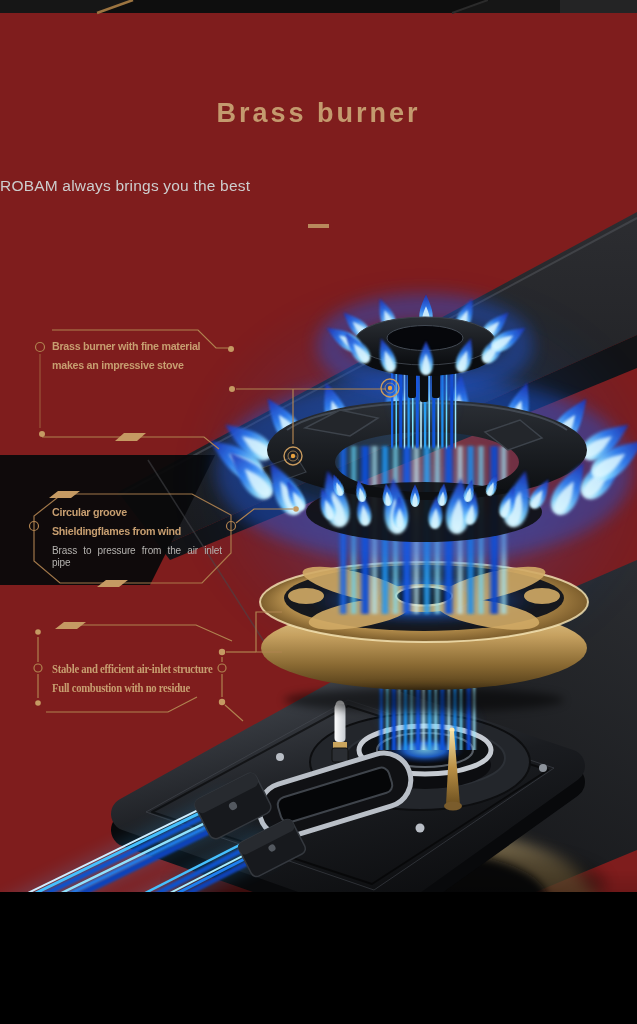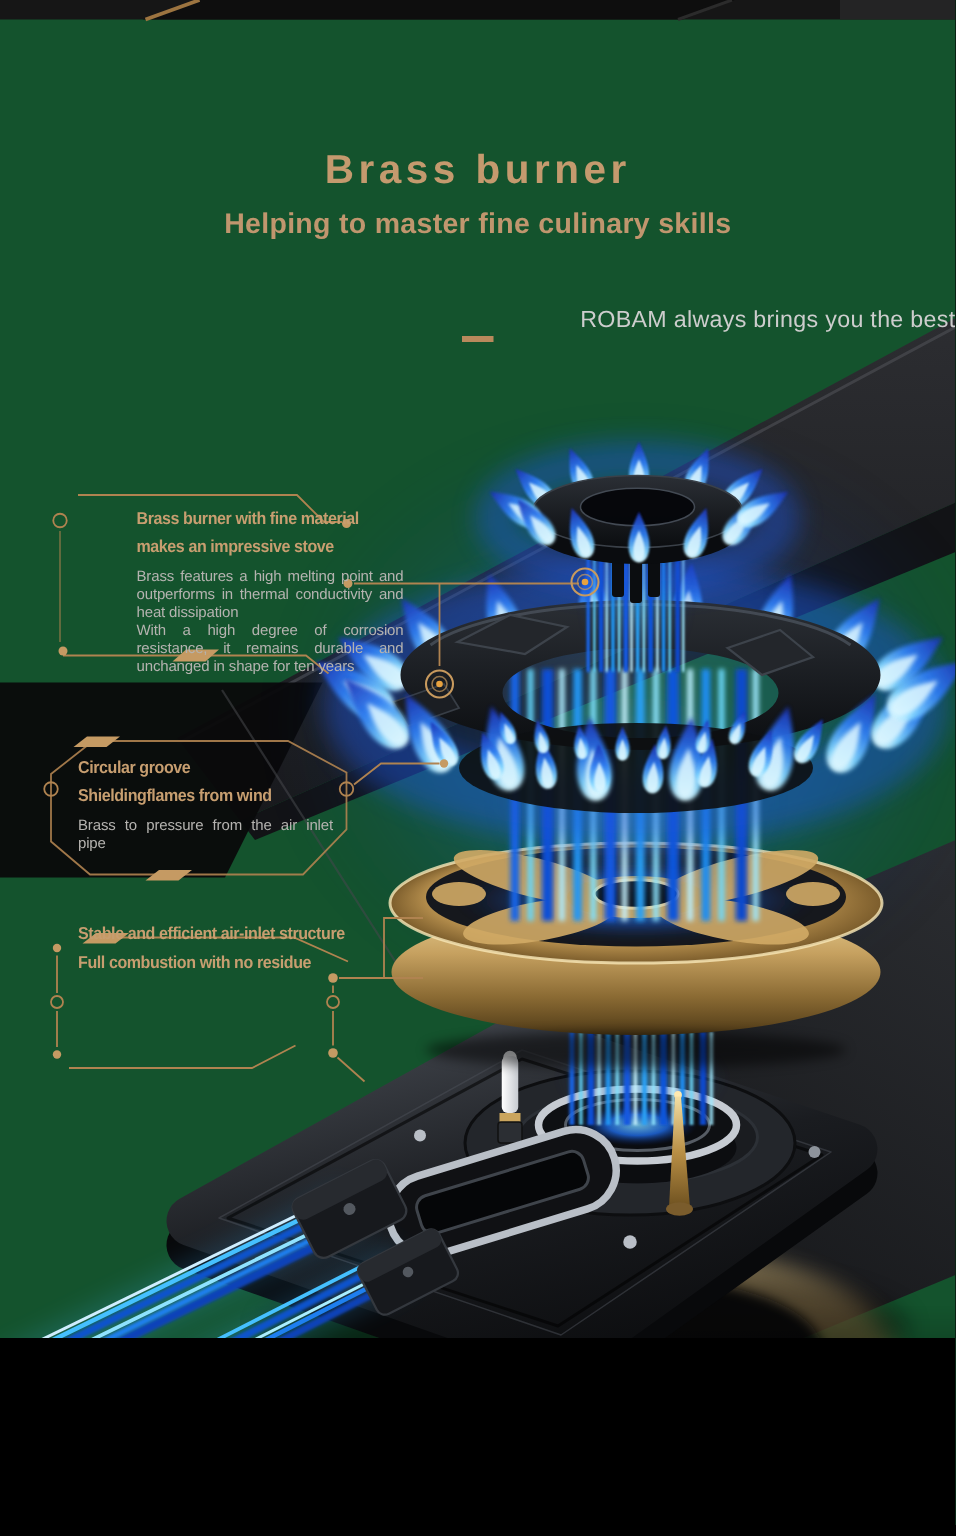--- a/index.html
+++ b/index.html
@@ -1,24 +1,24 @@
 <!DOCTYPE html>
 <html><head>
 <meta charset="utf-8">
 <style>
   html,body{margin:0;padding:0;background:#000;}
-  .stage{position:relative;width:637px;height:892px;background:#14532d;overflow:hidden;
+  .stage{position:relative;width:637px;height:892px;background:#7f1d1d;overflow:hidden;
          font-family:"Liberation Sans", sans-serif;}
   .stage svg{position:absolute;left:0;top:0;}
   .hdr-title{position:absolute;top:98px;left:0;width:100%;text-align:center;
              font-size:27px;font-weight:bold;letter-spacing:3px;color:#c49a6e;}
   .hdr-sub{position:absolute;top:139px;left:0;width:100%;text-align:center;
            font-size:19px;font-weight:bold;letter-spacing:.2px;color:#c0966e;}
-  .hdr-tag{position:absolute;top:177px;left:0;width:100%;text-align:right;
-           font-size:15.5px;color:#cdcdcd;letter-spacing:.2px;margin-top:28px;}
+  .hdr-tag{position:absolute;top:177px;left:0;width:100%;text-align:left;
+           font-size:15.5px;color:#cdcdcd;letter-spacing:.2px;}
   .hdr-divider{position:absolute;top:224px;left:308px;width:21px;height:4px;background:#b9895c;}
   .callout{position:absolute;left:52px;width:200px;z-index:3;}
   .co-head{color:#c79e70;font-size:11.5px;font-weight:bold;letter-spacing:-.3px;
            line-height:18.5px;white-space:nowrap;transform:scaleX(.93);transform-origin:0 0;}
   .co-body{color:#b5b3b0;font-size:10px;letter-spacing:-.1px;line-height:11.9px;
            text-align:justify;width:178px;margin-top:5px;}
   .co-body p{margin:0;}
   .deco{z-index:2;pointer-events:none;}
   .art{z-index:0;}
 </style>
@@ -375,45 +375,40 @@
       </g>
       <g transform="translate(293,456)">
         <circle r="9" fill="none" stroke="#c89a5e" stroke-width="1.4"></circle>
         <circle r="5" fill="none" stroke="#c89a5e" stroke-width="1" opacity="0.7"></circle>
         <circle r="2.2" fill="#e8a23f"></circle>
       </g>
     </g>
   </svg>
 
   <div class="hdr-title">Brass burner</div>
-  <div class="hdr-sub">Helping to master fine culinary skills</div>
   <div class="hdr-tag">ROBAM always brings you the best</div>
   <div class="hdr-divider"></div>
 
-  <div class="callout" style="top:337px;margin-left:39px;">
+  <div class="callout" style="top:337px;">
     <div class="co-head">
       <div>Brass burner with fine material</div>
       <div>makes an impressive stove</div>
-    </div>
-    <div class="co-body">
-      <p>Brass features a high melting point and outperforms in thermal conductivity and heat dissipation</p>
-      <p>With a high degree of corrosion resistance, it remains durable and unchanged in shape for ten years</p>
     </div>
   </div>
 
   <div class="callout" style="top:503px;">
     <div class="co-head">
       <div>Circular groove</div>
       <div>Shieldingflames from wind</div>
     </div>
     <div class="co-body" style="width:170px;">
       <p>Brass to pressure from the air inlet pipe</p>
     </div>
   </div>
 
-  <div class="callout" style="top:614px;">
+  <div class="callout" style="top:660px;font-family:Liberation Serif, serif;">
     <div class="co-head">
       <div>Stable and efficient air-inlet structure</div>
       <div>Full combustion with no residue</div>
     </div>
   </div>
 
 </div>
 
 </body></html>

